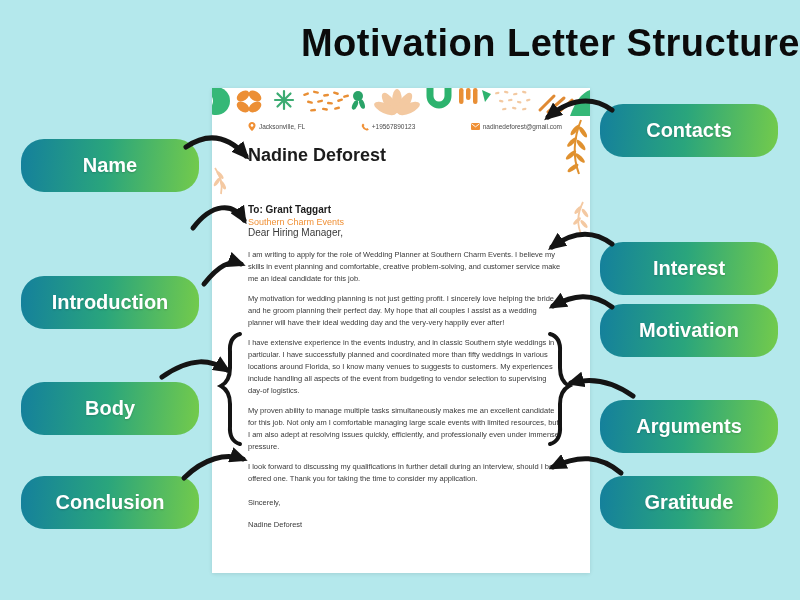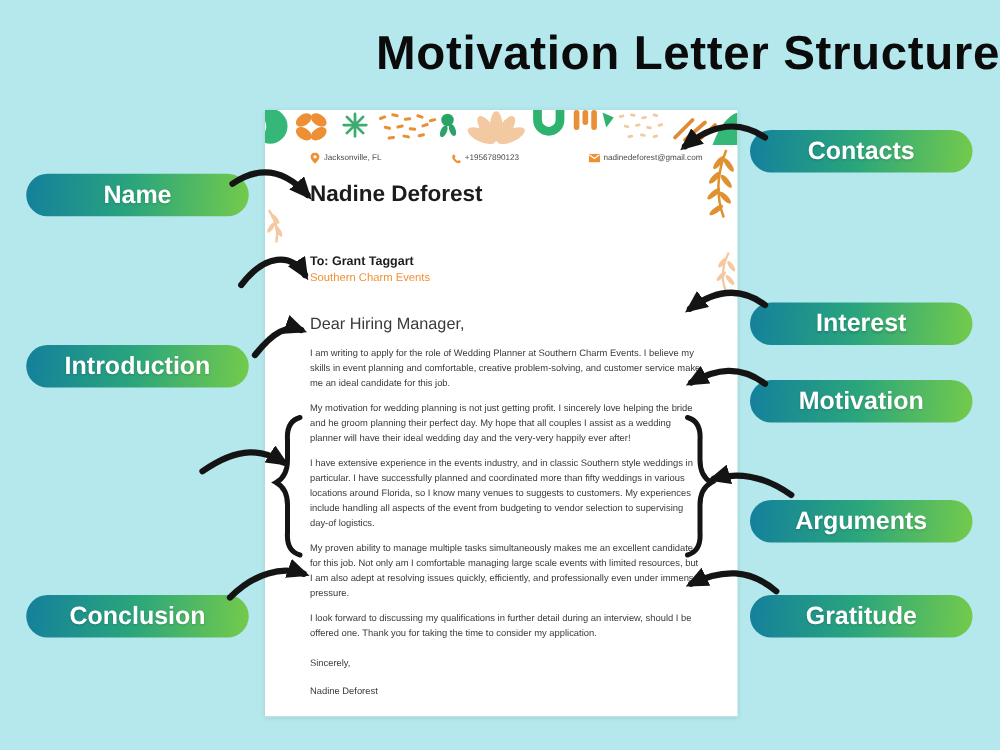--- a/index.html
+++ b/index.html
@@ -20,28 +20,28 @@
   .letter-leaf-left { position:absolute; top:78px; left:1px; }
 
   .letter-inner { position:absolute; left:36px; right:28px; top:0; }
   .contact-row { margin-top:34px; display:flex; justify-content:space-between; align-items:center;
     font-size:6.5px; color:#4a4a4a; }
   .contact-item { display:flex; align-items:center; gap:3px; }
   .sender-name { margin-top:14px; font-size:18px; font-weight:700; color:#1c1c1c; }
   .sender-role { margin-top:2px; font-size:9.5px; font-weight:700; color:#f09035; }
   .recipient-name { margin-top:38px; font-size:10px; font-weight:700; color:#1c1c1c; }
   .recipient-company { margin-top:2px; font-size:9px; font-weight:400; color:#f09035; }
-  .salutation-line { margin-top:24px; font-size:13px; color:#3a3a3a; }
+  .salutation-line { margin-top:0; font-size:10px; color:#3a3a3a; }
   .letter-body p { margin-top:8px; font-size:7.5px; line-height:12px; color:#3a3a3a; }
   .letter-body p:first-child { margin-top:11px; }
   .closing-line { margin-top:13px; font-size:7.5px; color:#3a3a3a; }
   .signature-name { margin-top:13px; font-size:7.5px; color:#3a3a3a; }
 
   .pill {
-    position:absolute; width:178px; height:34px; border-radius:23px; z-index:2;
+    position:absolute; width:178px; height:53px; border-radius:23px; z-index:2;
     background:linear-gradient(95deg, #14809c 0%, #2aa57c 48%, #74cb4b 100%);
     color:#ffffff; font-size:20px; font-weight:700;
     display:flex; align-items:center; justify-content:center;
     text-shadow:0 1px 2px rgba(0,0,0,.18);
   }
 
   .arrows { position:absolute; left:0; top:0; z-index:3; pointer-events:none; }
 </style>
 </head>
 <body>
@@ -186,20 +186,21 @@
         <p>I look forward to discussing my qualifications in further detail during an interview, should I be offered one. Thank you for taking the time to consider my application.</p>
       </div>
 
       <div class="closing-line">Sincerely,</div>
       <div class="signature-name">Nadine Deforest</div>
     </div>
   </div>
 
   <div class="pill" style="left:21px;top:139px">Name</div>
   <div class="pill" style="left:21px;top:276px">Introduction</div>
+  <div class="pill" style="left:21px;top:382px">Body</div>
   <div class="pill" style="left:21px;top:476px">Conclusion</div>
   <div class="pill" style="left:600px;top:104px">Contacts</div>
   <div class="pill" style="left:600px;top:242px">Interest</div>
   <div class="pill" style="left:600px;top:400px">Arguments</div>
   <div class="pill" style="left:600px;top:304px">Motivation</div>
   <div class="pill" style="left:600px;top:476px">Gratitude</div>
 
   <svg class="arrows" width="800" height="600" viewBox="0 0 800 600">
     <defs>
       <marker id="ah" viewBox="0 0 3.6 3.2" markerWidth="3.6" markerHeight="3.2" refX="2.6" refY="1.6" orient="auto" markerUnits="strokeWidth">

